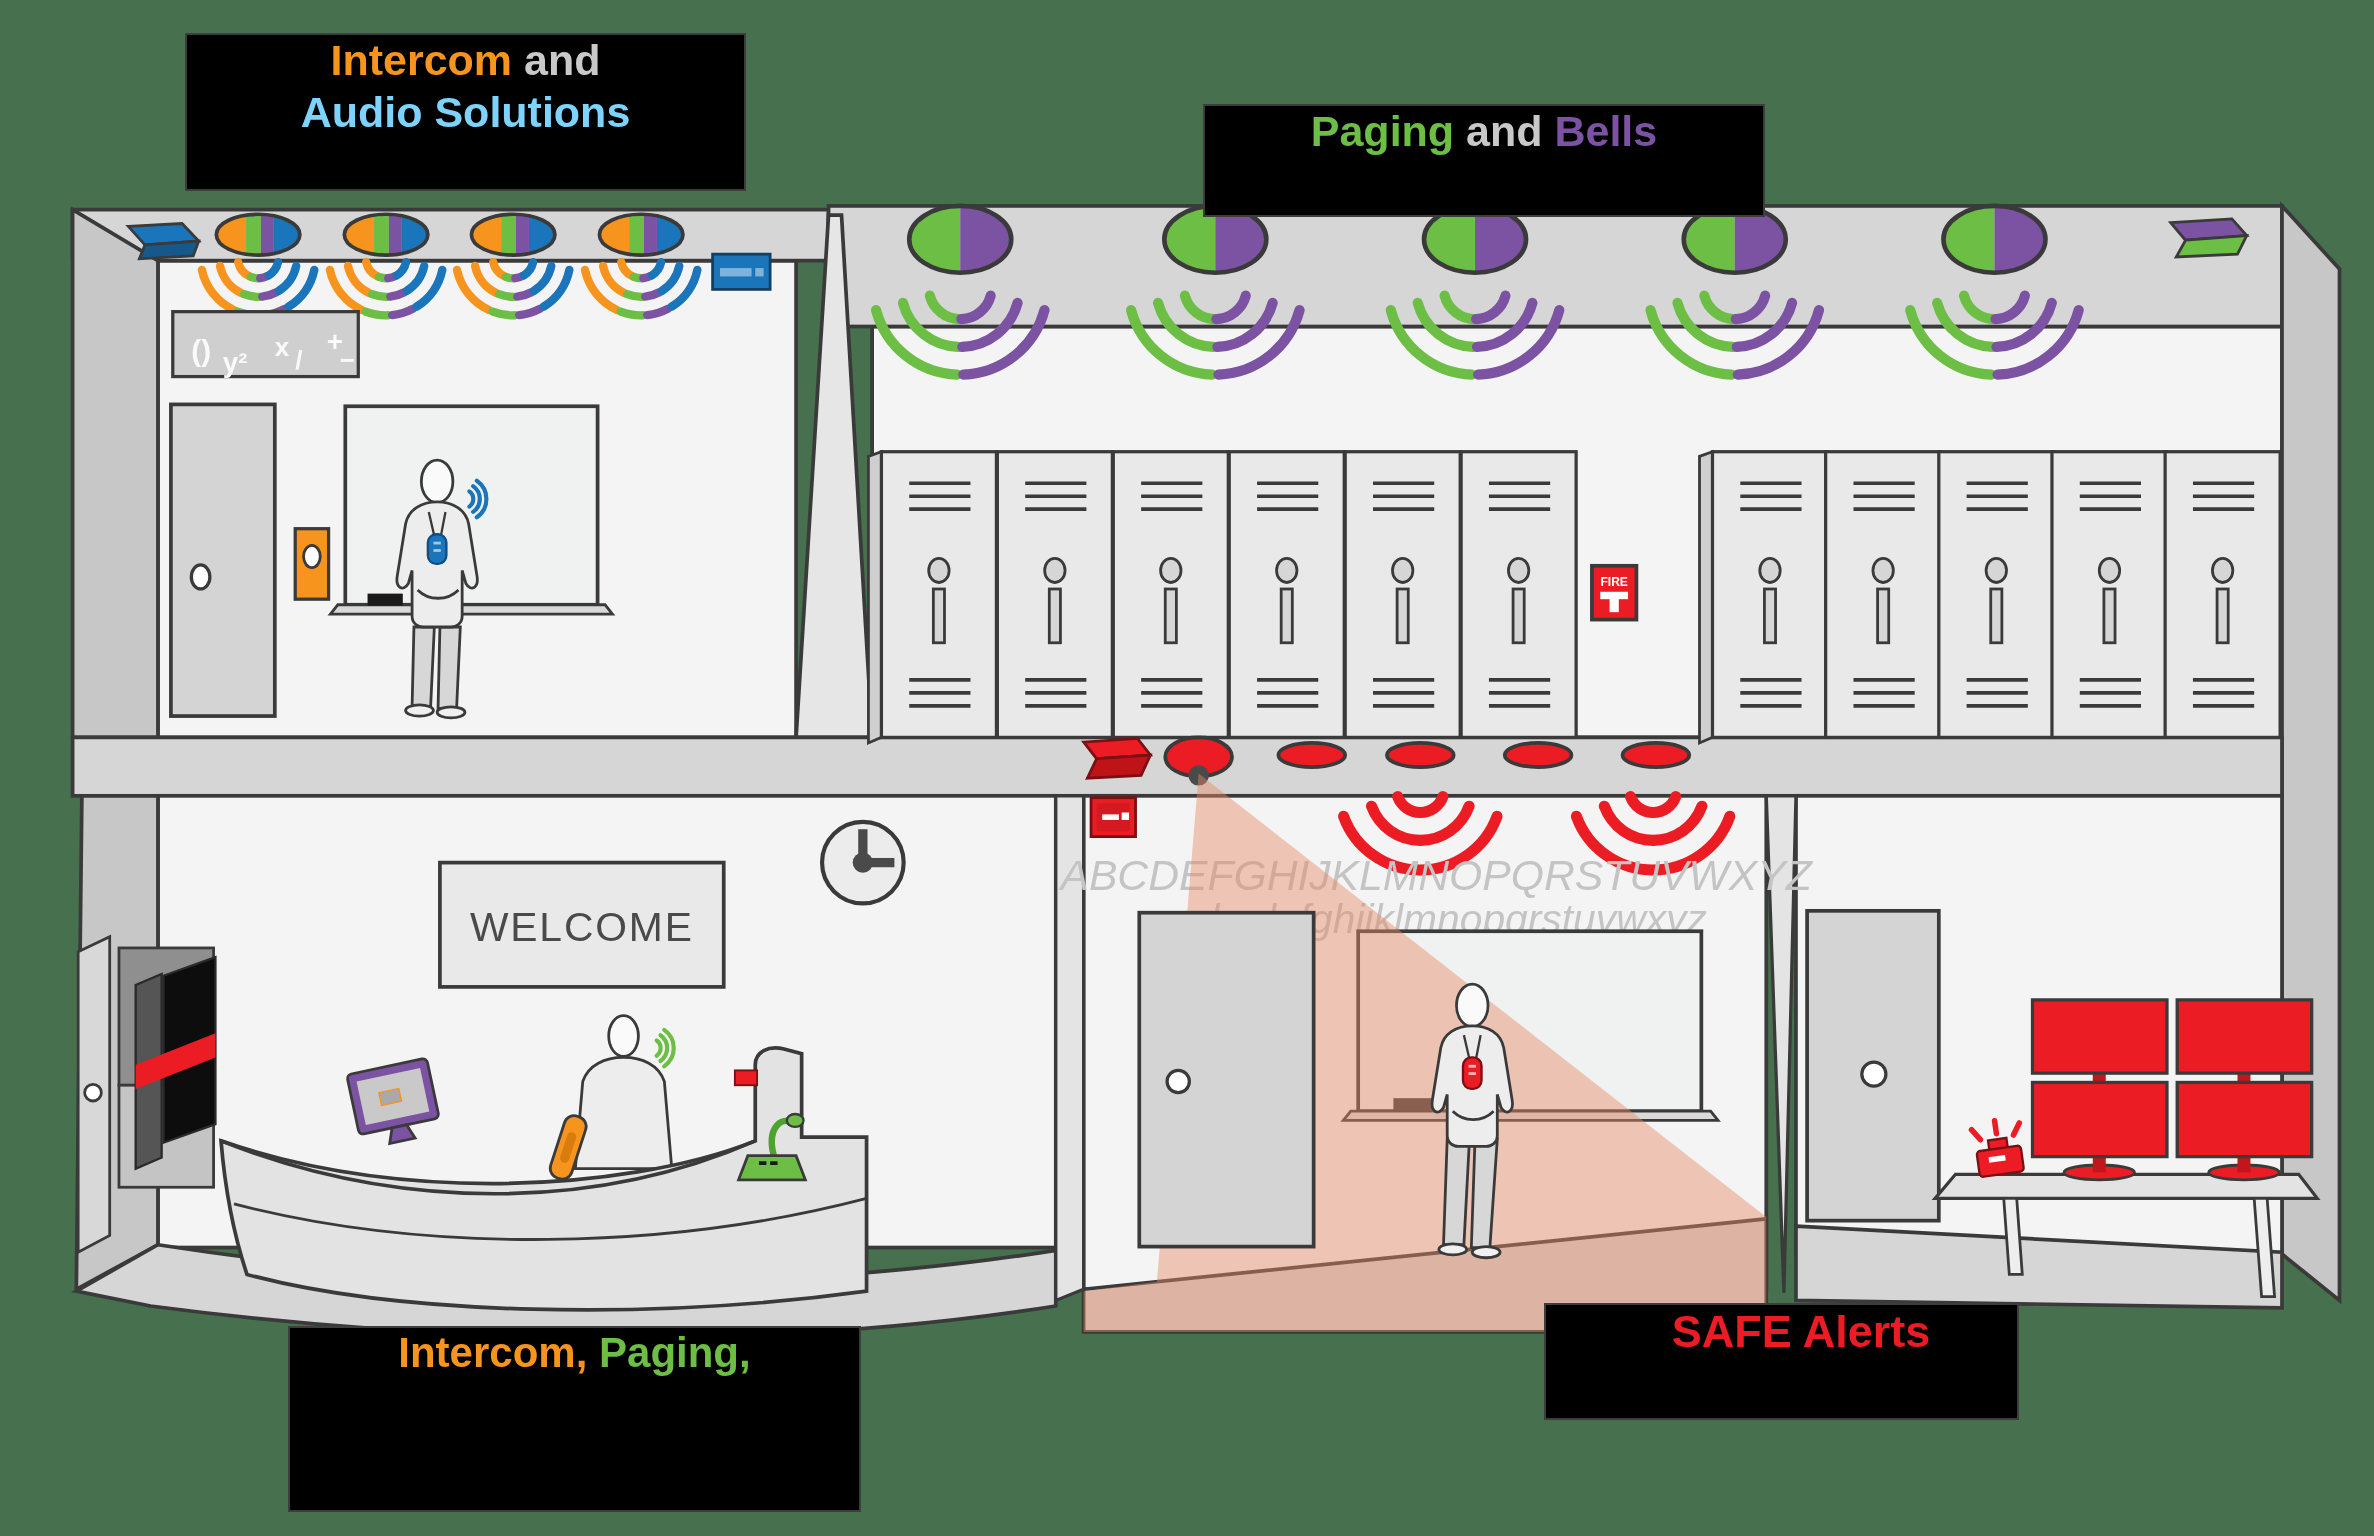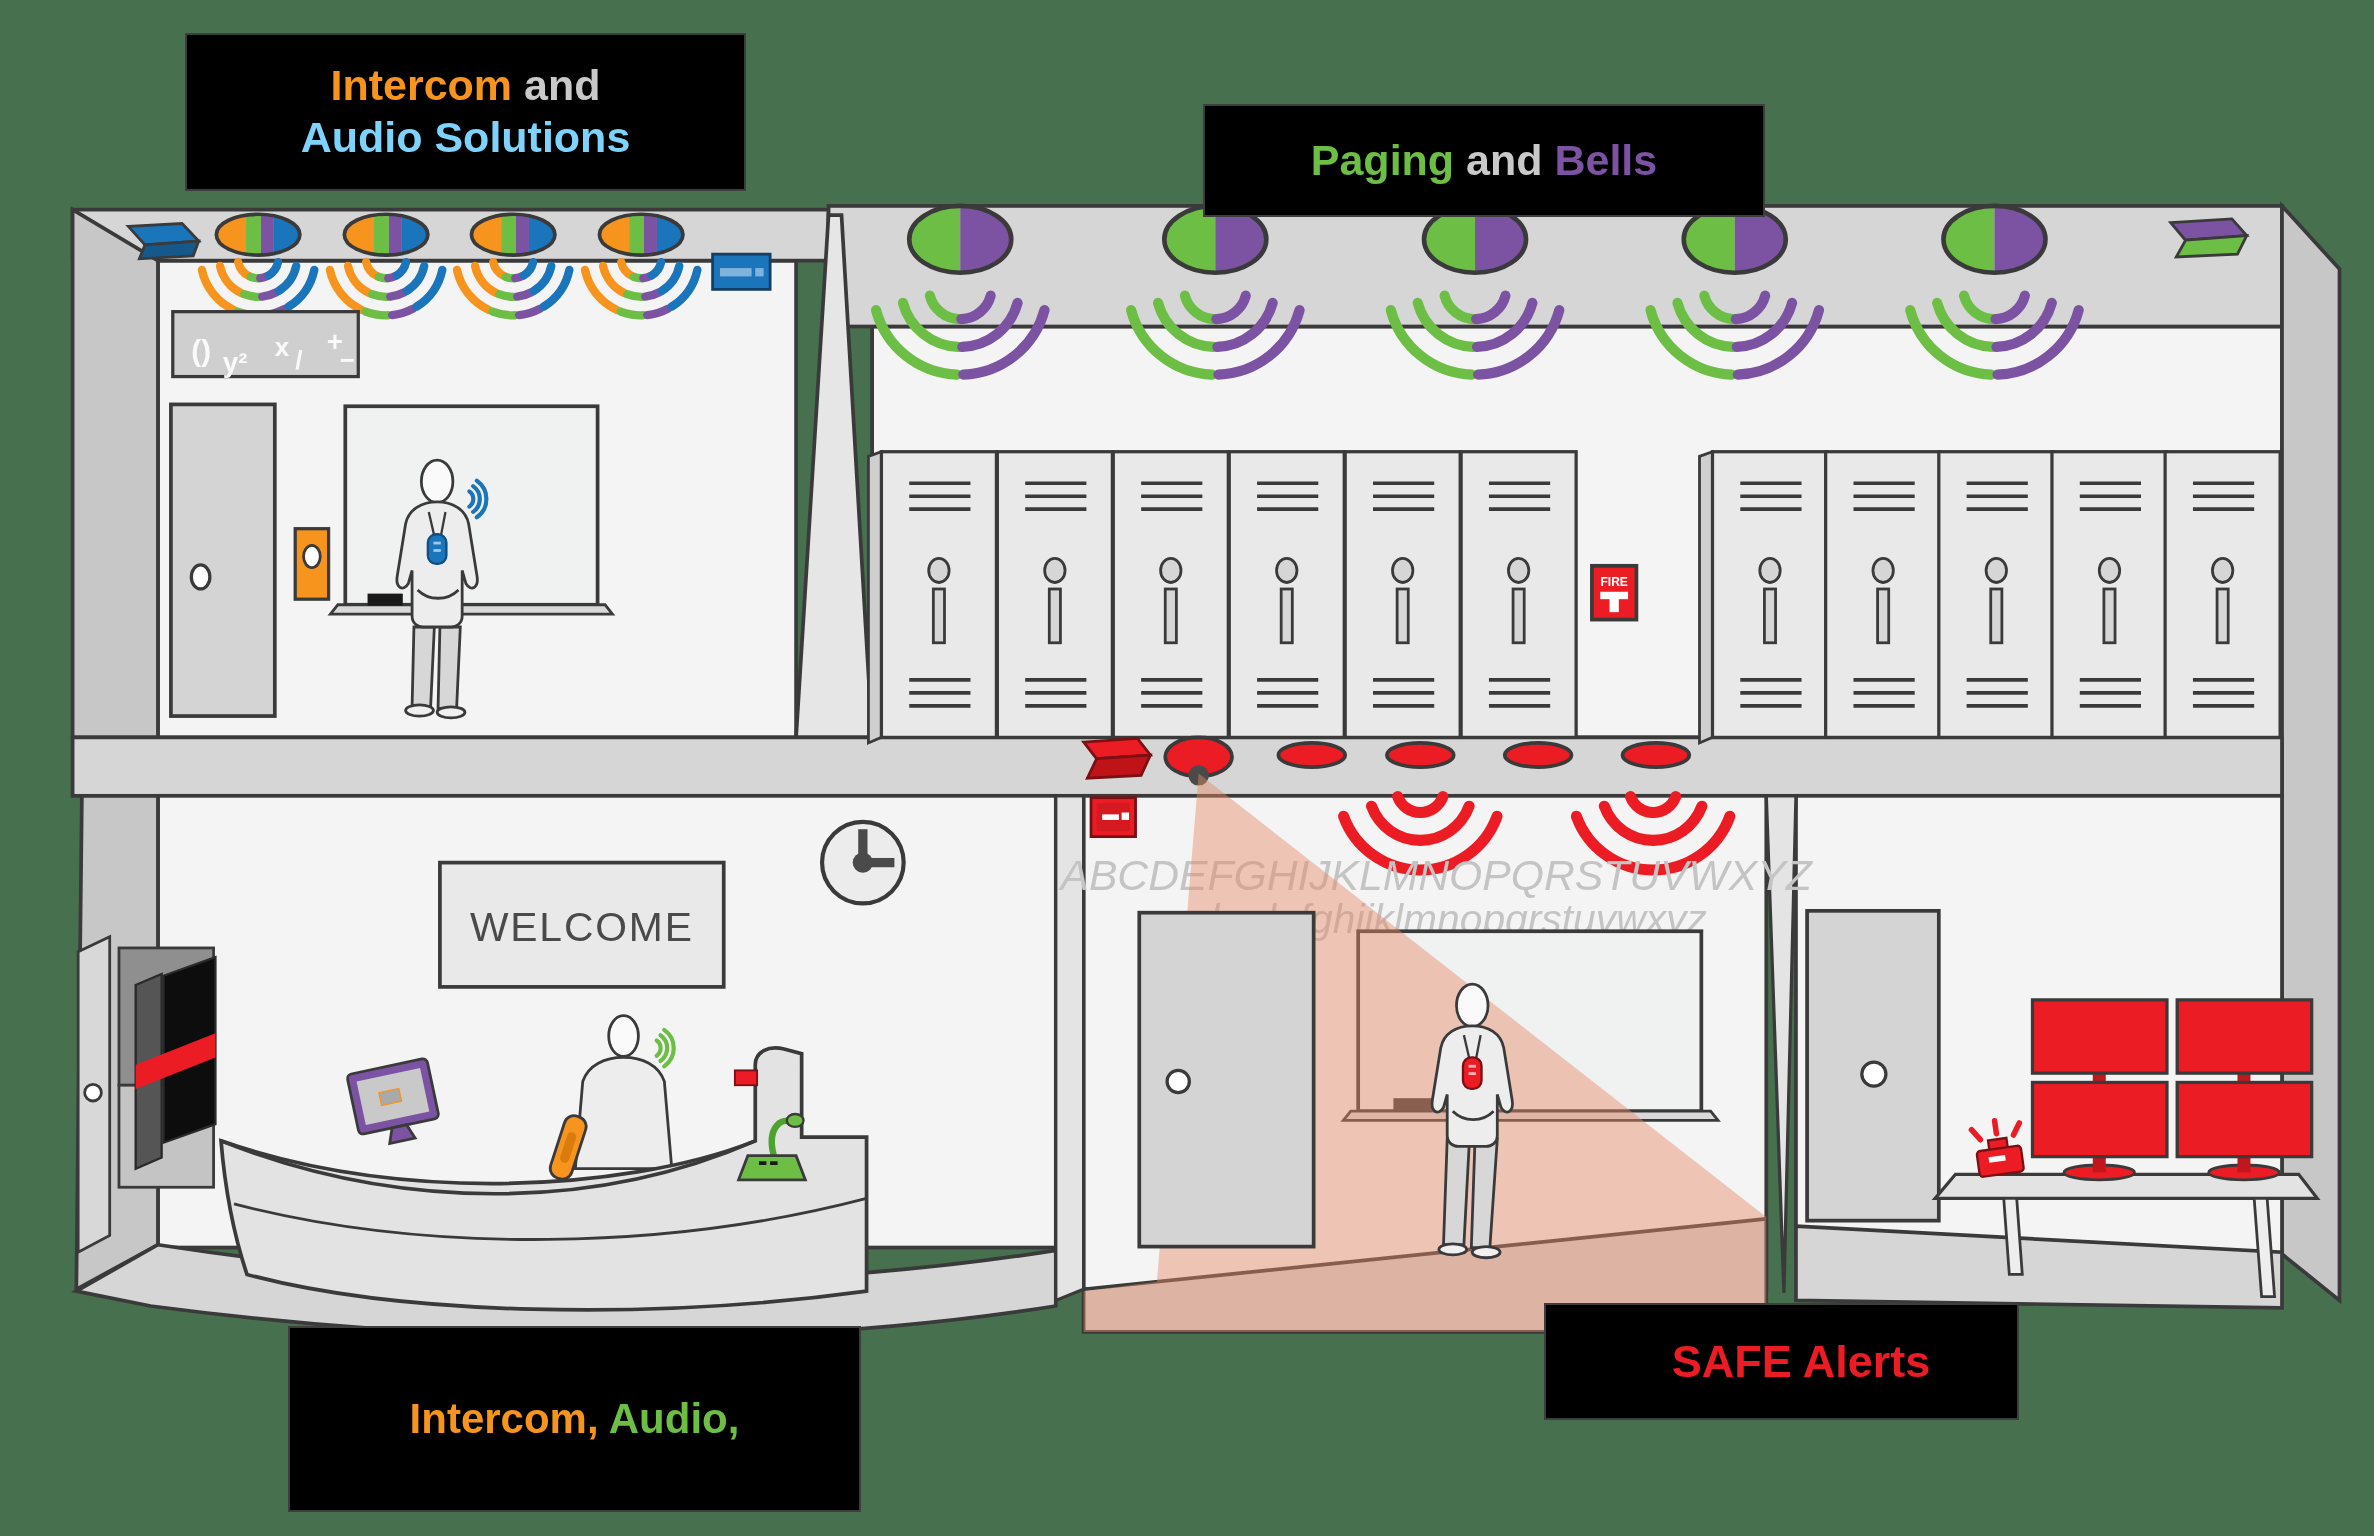--- a/index.html
+++ b/index.html
@@ -1,20 +1,20 @@
 <!DOCTYPE html>
 <html style="font-size:15px"><head>
 <meta charset="utf-8">
 <style>
   html,body{margin:0;padding:0;background:#47704E;}
   .stage{position:relative;width:2375px;height:1536px;background:#47704E;overflow:hidden;
          font-family:"Liberation Sans",sans-serif;}
   .stage svg{position:absolute;left:0;top:0;}
   .lbl{position:absolute;background:#000;border:2.8px solid #3d3d3d;display:flex;flex-direction:column;
-       justify-content:center;align-items:center;font-weight:bold;text-align:center;line-height:1.2;
+       align-items:center;font-weight:bold;text-align:center;line-height:1.2;
        font-family:"Liberation Sans",sans-serif;}
   .c-orange{color:#F7941E;} .c-green{color:#6CBE45;} .c-purple{color:#7C52A3;}
   .c-blue{color:#7dd3fc;} .c-gray{color:#C9C9C9;} .c-red{color:#EC1C24;}
   text{font-family:"Liberation Sans",sans-serif;}
   .script-text{font-family:"DejaVu Serif",serif;font-style:italic;}
 </style>
 </head>
 <body>
 
 <div class="stage">
@@ -356,21 +356,21 @@
 <div class="lbl" style="left:185px;top:33px;width:557px;height:154px;font-size:43px;">
   <div><span class="c-orange">Intercom</span><span class="c-gray"> and</span></div>
   <div class="c-blue">Audio Solutions</div>
 </div>
 
 <div class="lbl" style="left:1203px;top:96px;width:558px;height:109px;font-size:43px;margin-top:8px;">
   <div><span class="c-green">Paging</span><span class="c-gray"> and </span><span class="c-purple">Bells</span></div>
 </div>
 
 <div class="lbl" style="left:288px;top:1326px;width:569px;height:182px;font-size:42px;">
-  <div><span class="c-orange">Intercom,</span><span class="c-green"> Audio,</span></div>
+  <div><span class="c-orange">Intercom,</span><span class="c-green"> Paging,</span></div>
 </div>
 
 <div class="lbl" style="left:1544px;top:1303px;width:432px;height:113px;font-size:45px;padding-left:39px;">
   <div class="c-red">SAFE Alerts</div>
 </div>
 
 </div>
 
 
 </body></html>

